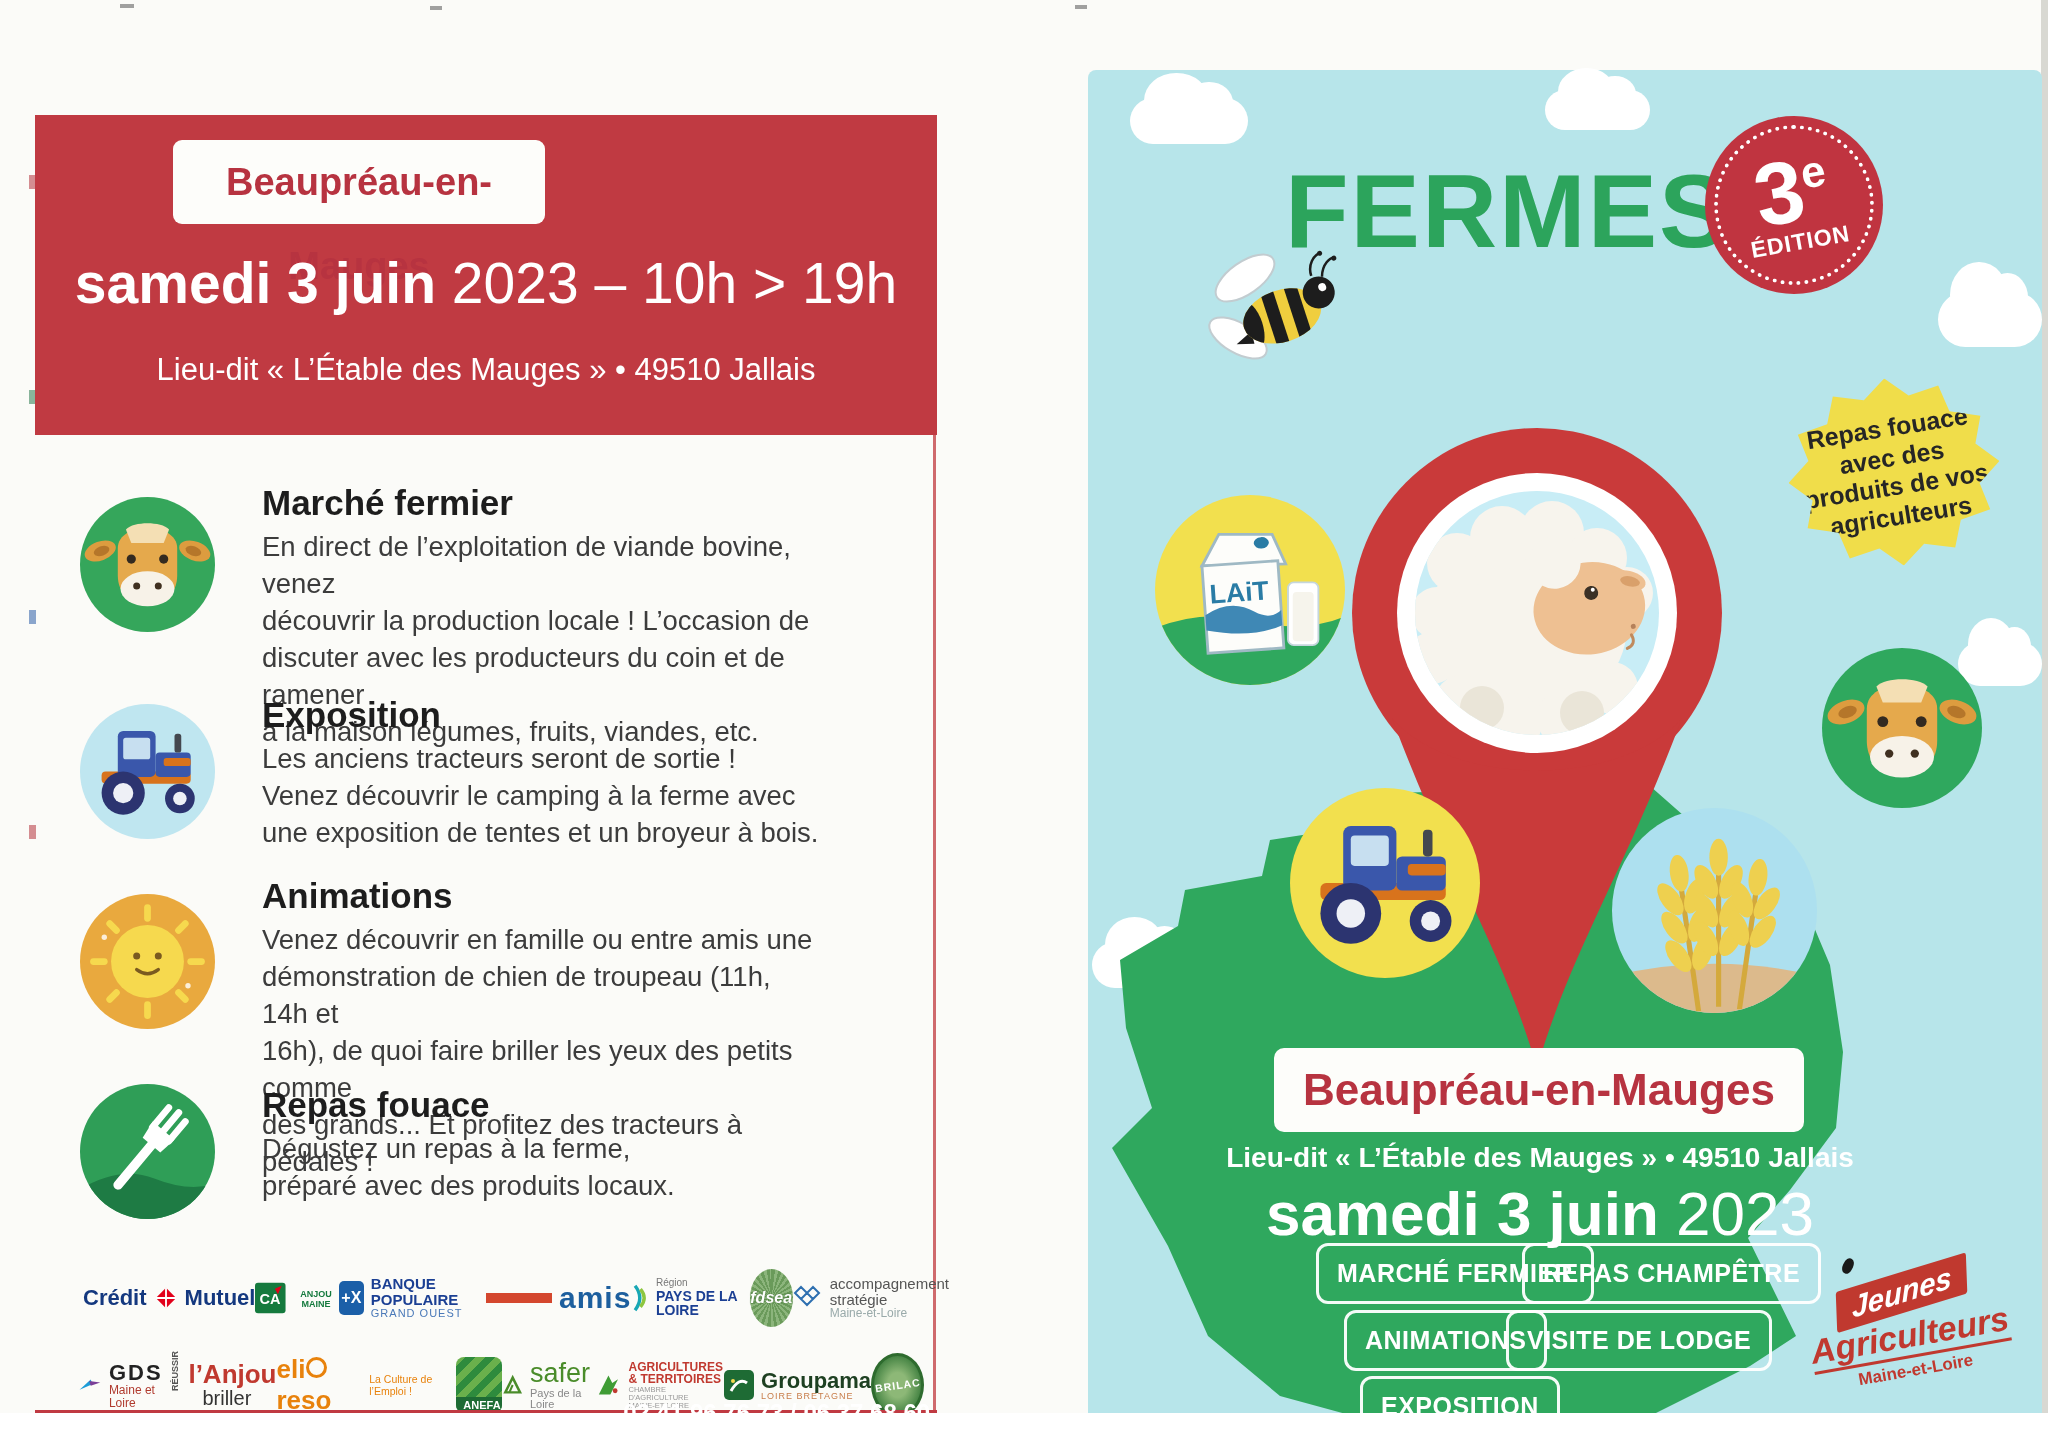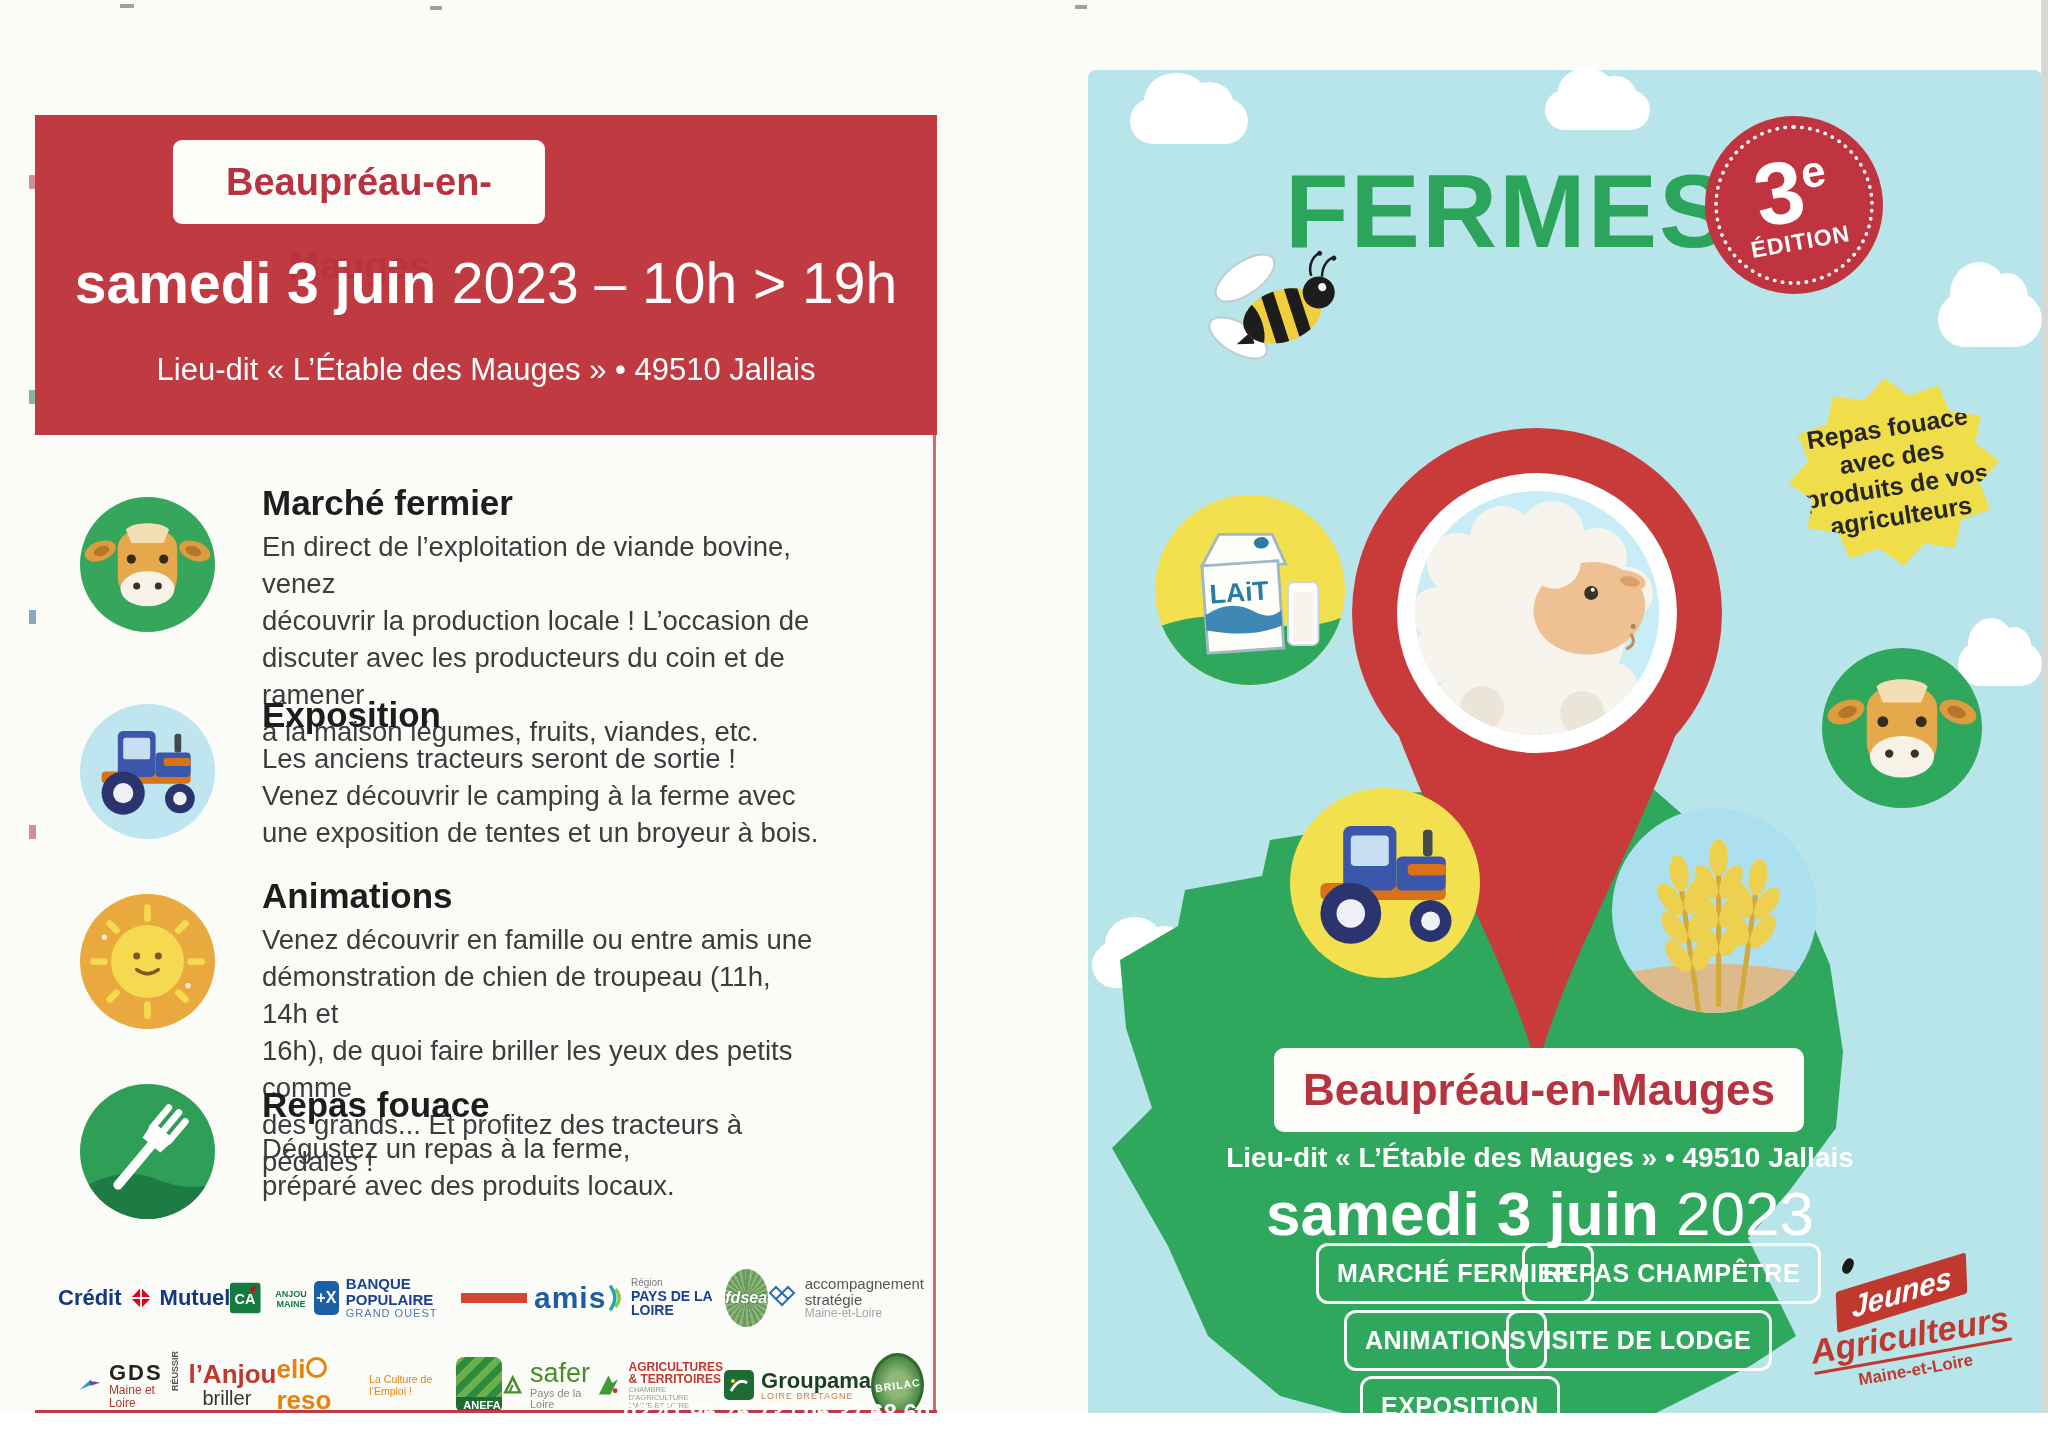--- a/index.html
+++ b/index.html
@@ -208,21 +208,21 @@
           <rect x="48" y="10" width="5" height="26" rx="2.5"></rect>
           <rect x="56" y="12" width="5" height="24" rx="2.5"></rect>
           <path d="M40,30 L61,30 L59,44 L42,44 Z"></path>
         </g>
       </svg>
     </div>
     <div class="sec-title" style="top:1085px;">Repas fouace</div>
     <div class="sec-body" style="top:1130px;">Dégustez un repas à la ferme,
 préparé avec des produits locaux.</div>
 
-    <div class="logos" style="top:1262px;height:72px;">
+    <div class="logos" style="top:1262px;height:72px;margin-left:25px;">
       <div class="logo">
         <span class="cm-txt">Crédit</span>
         <svg width="24" height="24" viewBox="0 0 26 26">
           <path d="M13,2 L24,13 L13,24 L2,13 Z" fill="#e2001a"></path>
           <path d="M13,2 L13,24 M2,13 L24,13" stroke="#fff" stroke-width="2"></path>
         </svg>
         <span class="cm-txt">Mutuel</span>
       </div>
       <div class="logo col" style="align-items:center;">
         <svg width="42" height="42" viewBox="0 0 40 40">

